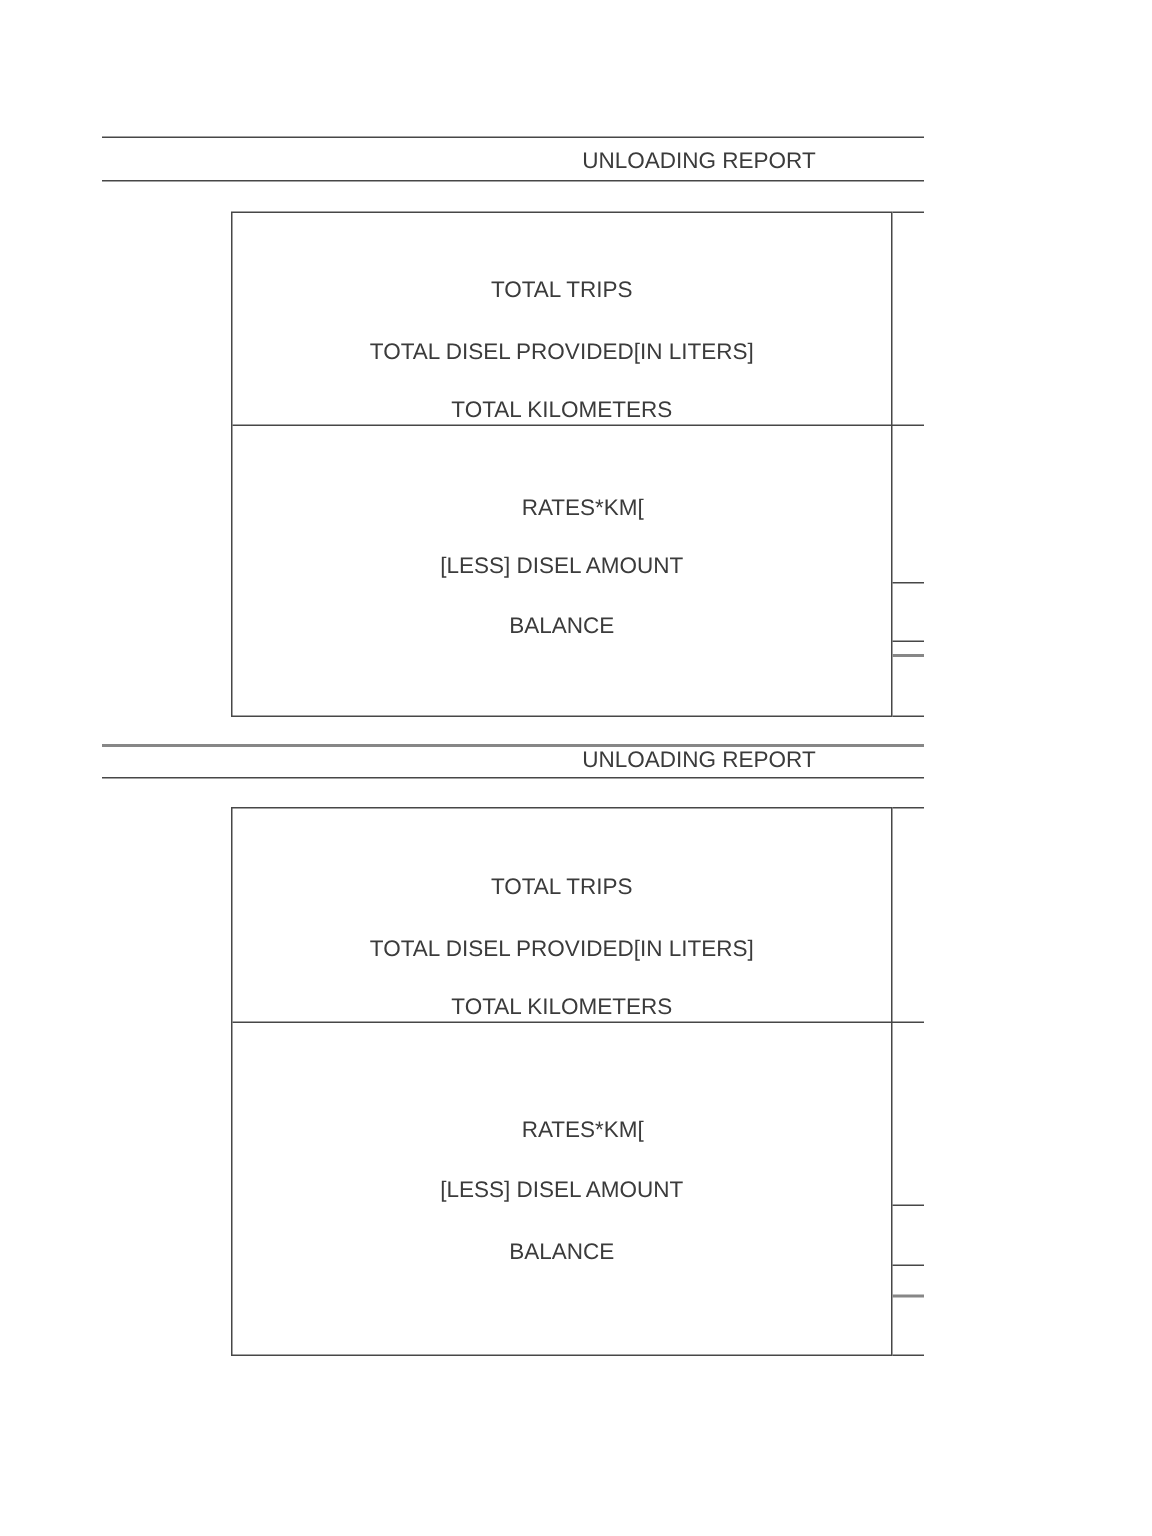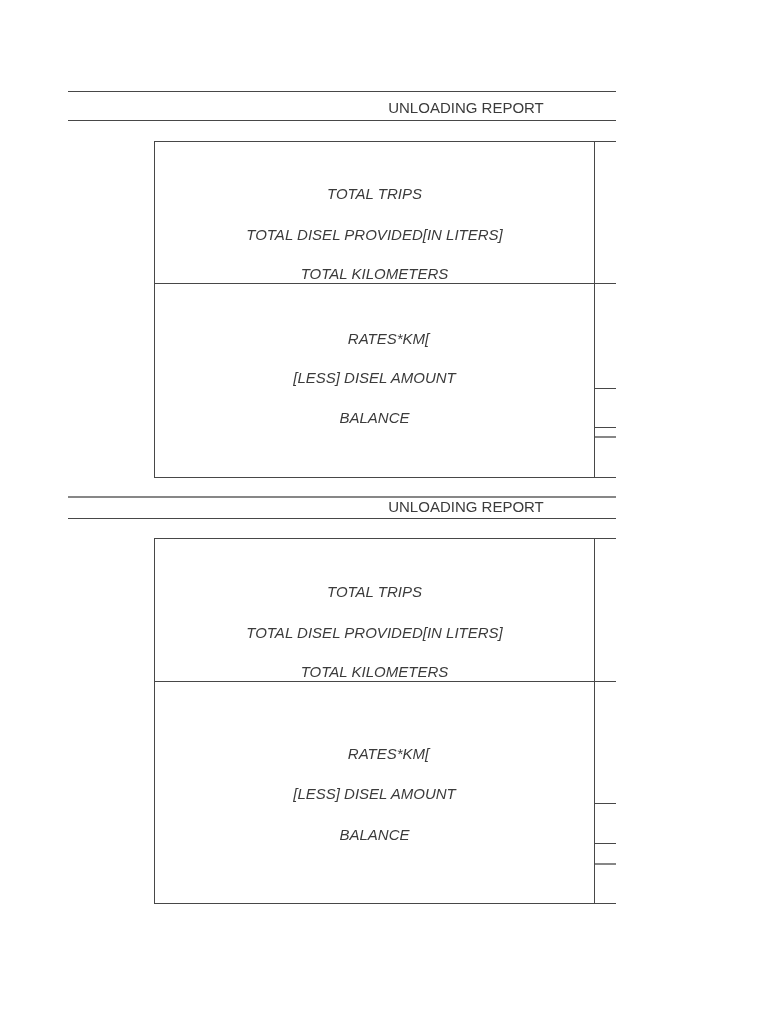--- a/index.html
+++ b/index.html
@@ -36,21 +36,20 @@
   }
   .cell-label {
     position: absolute;
     left: 0;
     width: 100%;
     text-align: center;
     font-size: 15px;
     line-height: 16px;
     white-space: nowrap;
     color: #3b3b3b;
-    font-style: italic;
   }
   .cell-label.nudge-right { transform: translateX(14px); }
 </style>
 </head>
 <body>
 
 <div id="page">
 
   <div>
 

